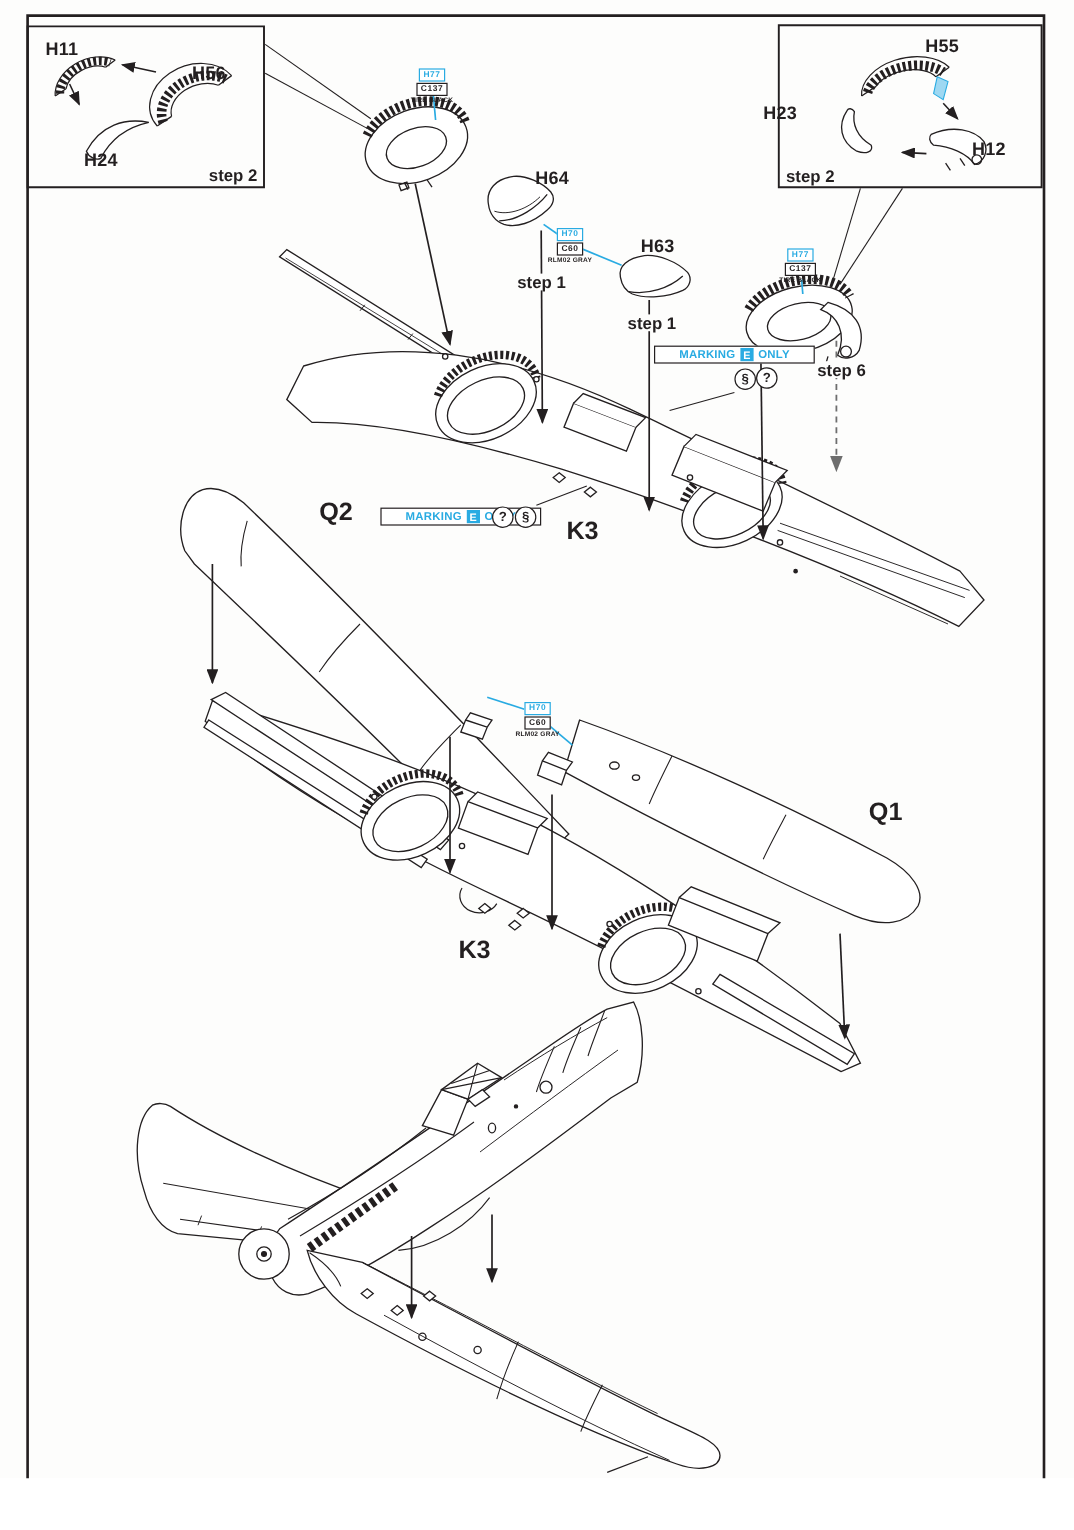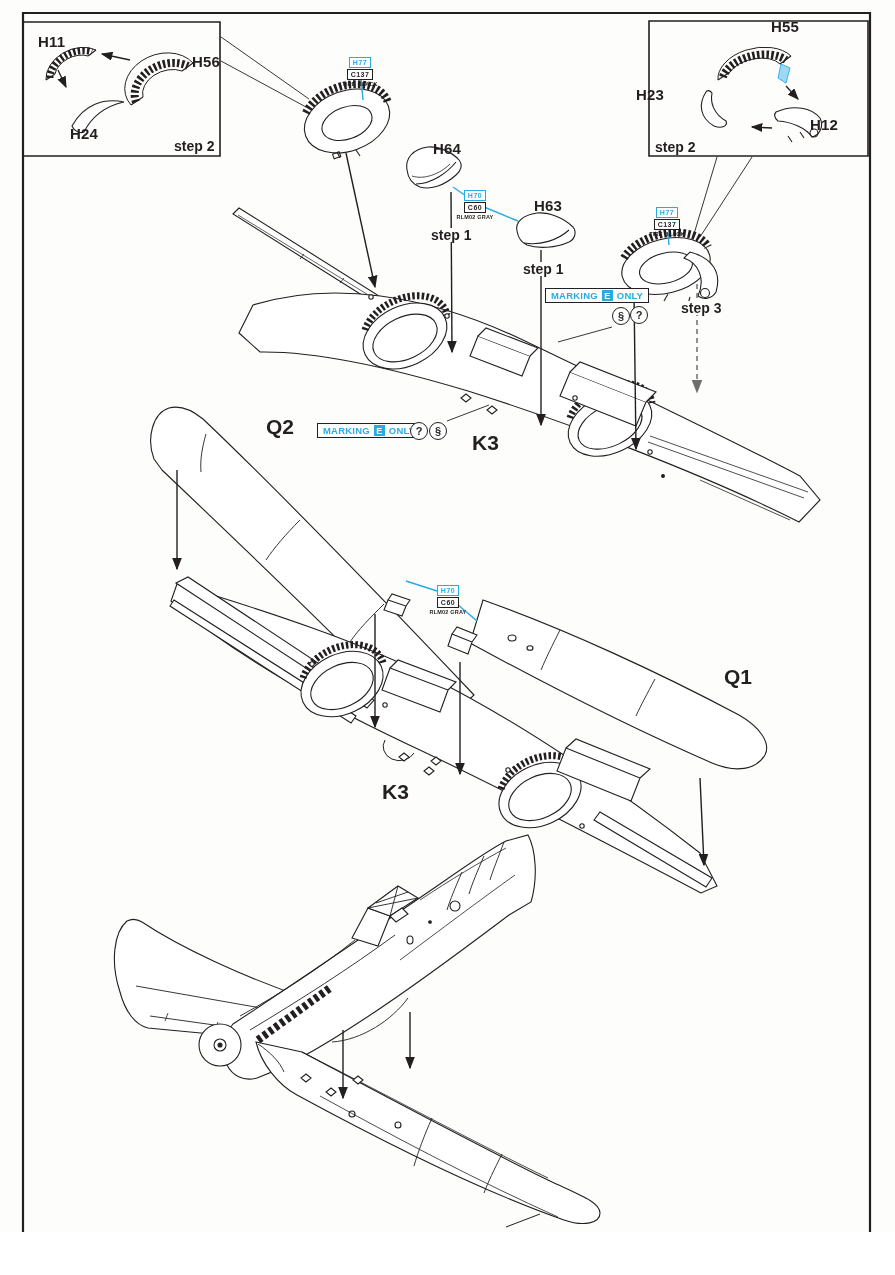--- a/index.html
+++ b/index.html
@@ -11,21 +11,21 @@
   .lbl-part{font-size:15px;letter-spacing:0.2px;}
   .lbl-step{font-size:14px;background:#fdfdfc;padding:0 2px;text-align:right;}
   .lbl-big{font-size:21px;}
   .pageno{position:absolute;left:27px;top:1231px;font-size:12px;font-weight:bold;}
   .callout{position:absolute;display:flex;flex-direction:column;align-items:center;line-height:1;}
   .code{font-size:7px;font-weight:bold;padding:1px 3px;border:1px solid #231f20;background:#fff;letter-spacing:0.5px;}
   .code-h{color:#29abe2;border-color:#29abe2;}
   .code-c{color:#231f20;margin-top:1px;}
   .paint-name{font-size:5.5px;font-weight:bold;margin-top:1.5px;letter-spacing:0.2px;white-space:nowrap;}
   .badge{position:absolute;display:flex;align-items:center;gap:4px;border:1.5px solid #231f20;
-         background:#fff;padding:1px 5px;height:15px;box-sizing:border-box;}
+         background:#fff;padding:1px 20px;height:15px;box-sizing:border-box;}
   .badge .t{color:#29abe2;font-weight:bold;font-size:9.5px;letter-spacing:0.2px;}
   .badge .e{width:11px;height:11px;background:#29abe2;color:#fff;font-size:9px;font-weight:bold;
             display:flex;align-items:center;justify-content:center;flex:0 0 auto;}
   .symcircle{position:absolute;width:16px;height:16px;border:1.7px solid #231f20;border-radius:50%;
              background:#fff;display:flex;align-items:center;justify-content:center;
              font-weight:bold;font-size:11px;color:#231f20;line-height:1;}
 </style>
 </head>
 <body>
 
@@ -229,34 +229,34 @@
     <path d="M361,78 L363,100"></path>
         <path d="M668,233 L669,245"></path>
     <path d="M453,187 L466,196"></path>
         <path d="M484,207 L518,221"></path>
     <path d="M437,591 L406,581"></path>
         <path d="M457,604 L477,621"></path>
   </g>
 </svg>
 
 <div class="lbl lbl-part" style="left:38px;top:34px">H11</div>
-<div class="lbl lbl-part" style="left:192px;top:54px">H56</div>
+<div class="lbl lbl-part" style="left:160px;top:54px">H56</div>
 <div class="lbl lbl-part" style="left:70px;top:126px">H24</div>
 <div class="lbl lbl-step" style="left:172px;top:139px">step 2</div>
 
-<div class="lbl lbl-part" style="left:771px;top:19px">H55</div>
+<div class="lbl lbl-part" style="left:771px;top:31px">H55</div>
 <div class="lbl lbl-part" style="left:636px;top:87px">H23</div>
 <div class="lbl lbl-part" style="left:810px;top:117px">H12</div>
 <div class="lbl lbl-step" style="left:653px;top:140px">step 2</div>
 
-<div class="lbl lbl-part" style="left:433px;top:141px">H64</div>
+<div class="lbl lbl-part" style="left:446px;top:141px">H64</div>
 <div class="lbl lbl-part" style="left:534px;top:198px">H63</div>
 <div class="lbl lbl-step" style="left:429px;top:228px">step 1</div>
 <div class="lbl lbl-step" style="left:521px;top:262px">step 1</div>
-<div class="lbl lbl-step" style="left:679px;top:301px">step 3</div>
+<div class="lbl lbl-step" style="left:679px;top:301px">step 6</div>
 
 <div class="lbl lbl-big" style="left:266px;top:416px">Q2</div>
 <div class="lbl lbl-big" style="left:472px;top:432px">K3</div>
 <div class="lbl lbl-big" style="left:724px;top:666px">Q1</div>
 <div class="lbl lbl-big" style="left:382px;top:781px">K3</div>
 
 <div class="callout" style="left:336px;top:57px;width:48px">
   <span class="code code-h">H77</span>
   <span class="code code-c">C137</span>
   <span class="paint-name">TIRE BLACK</span>

